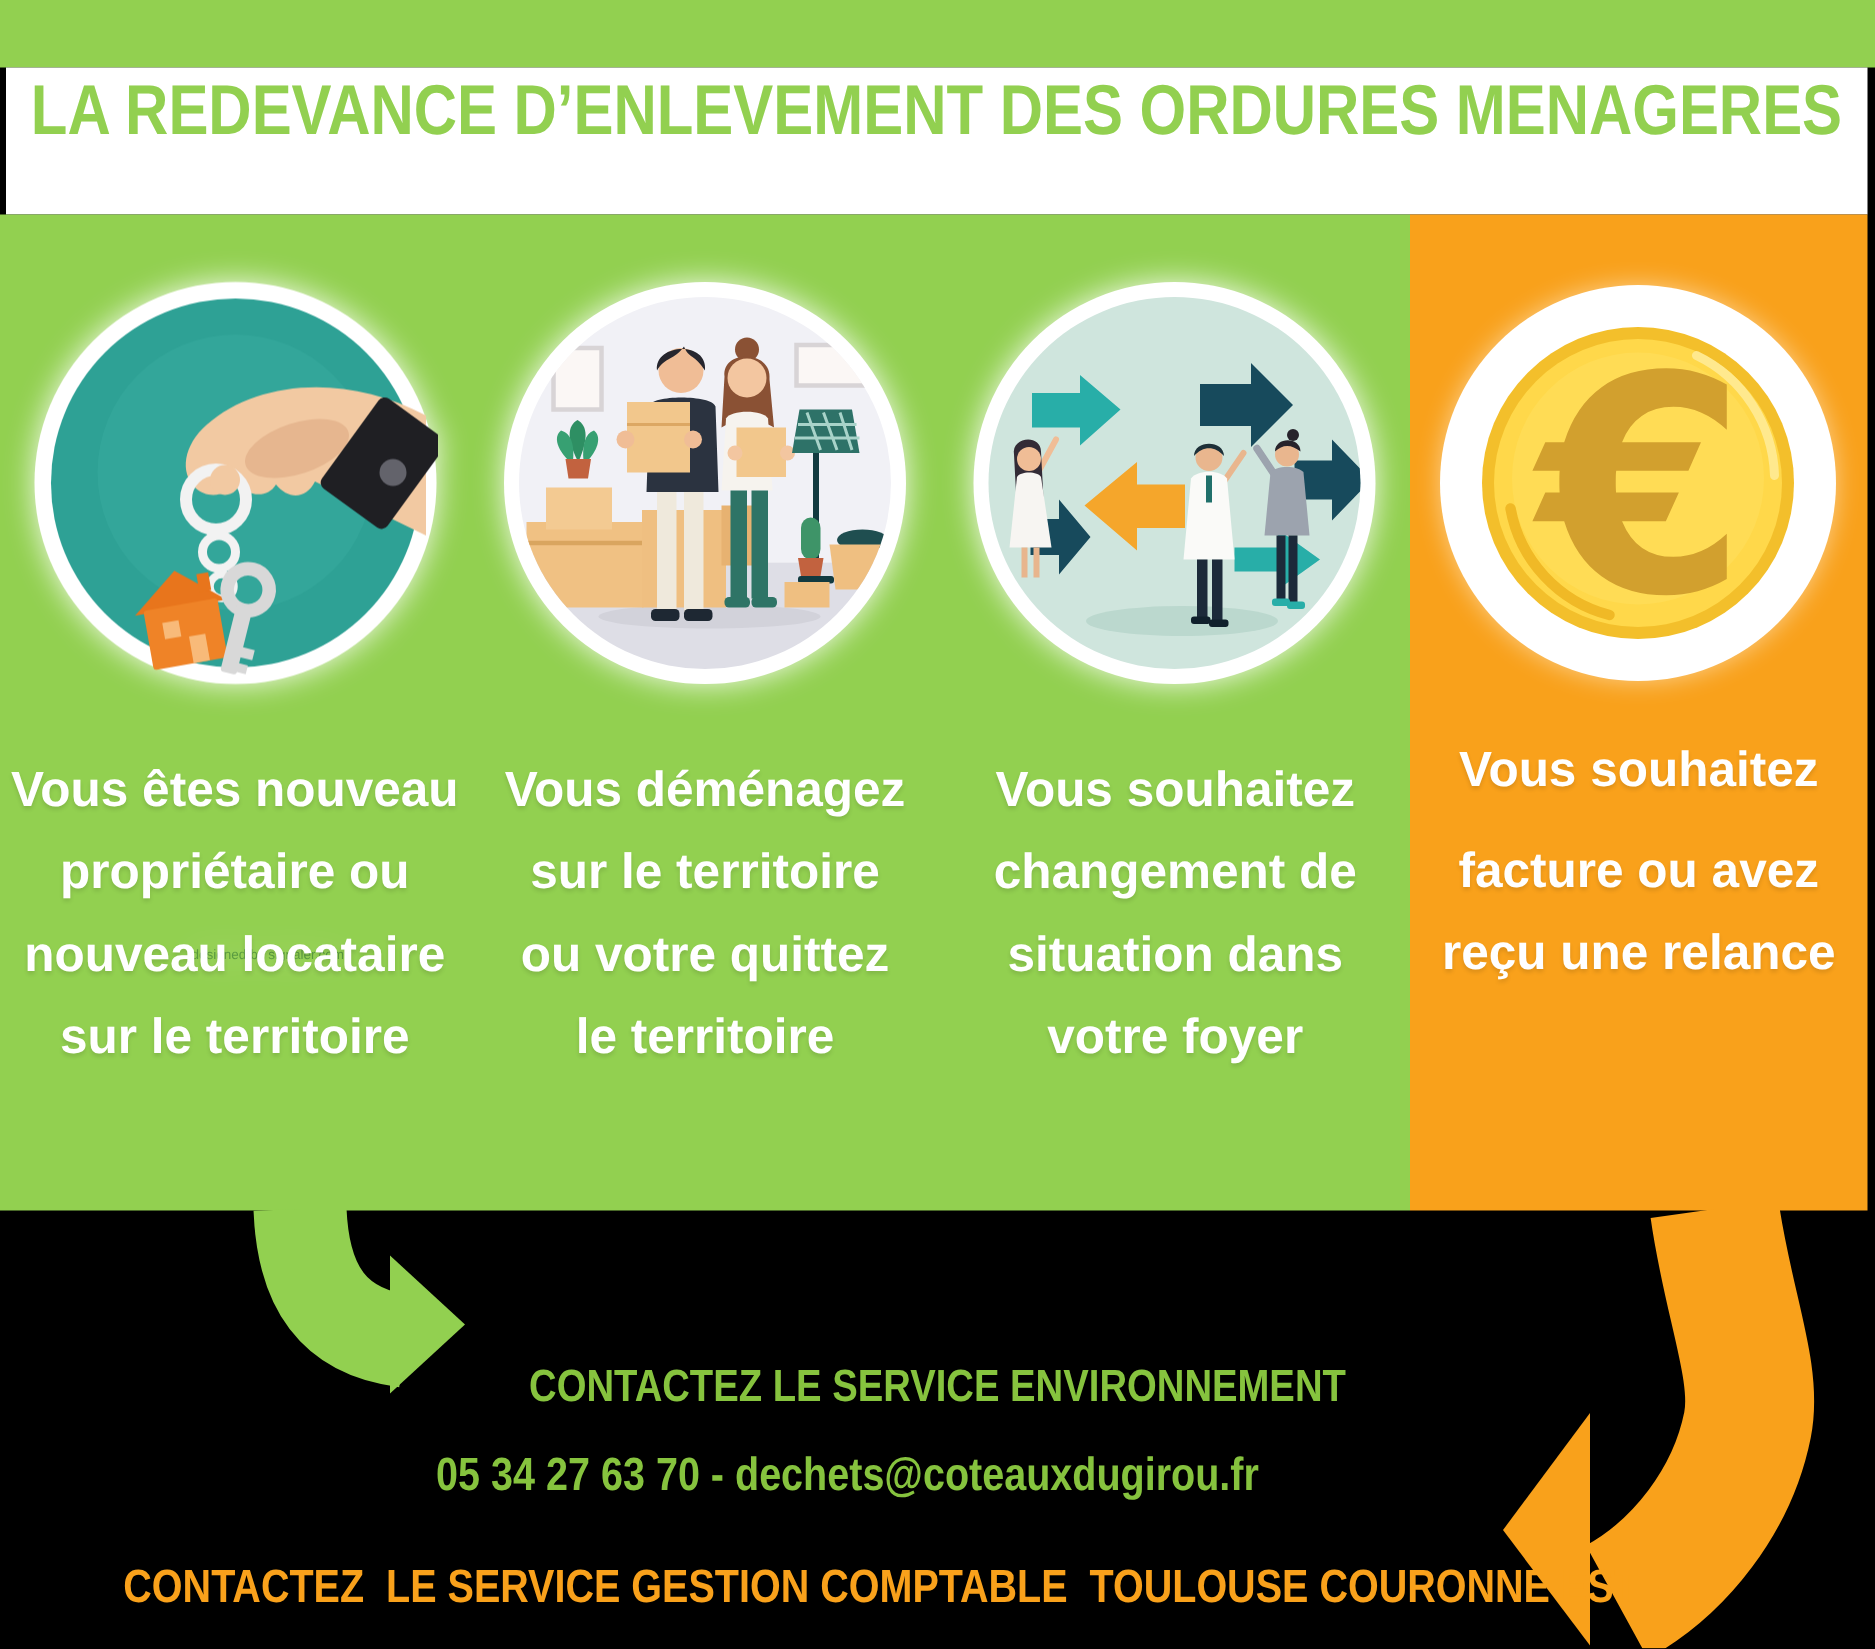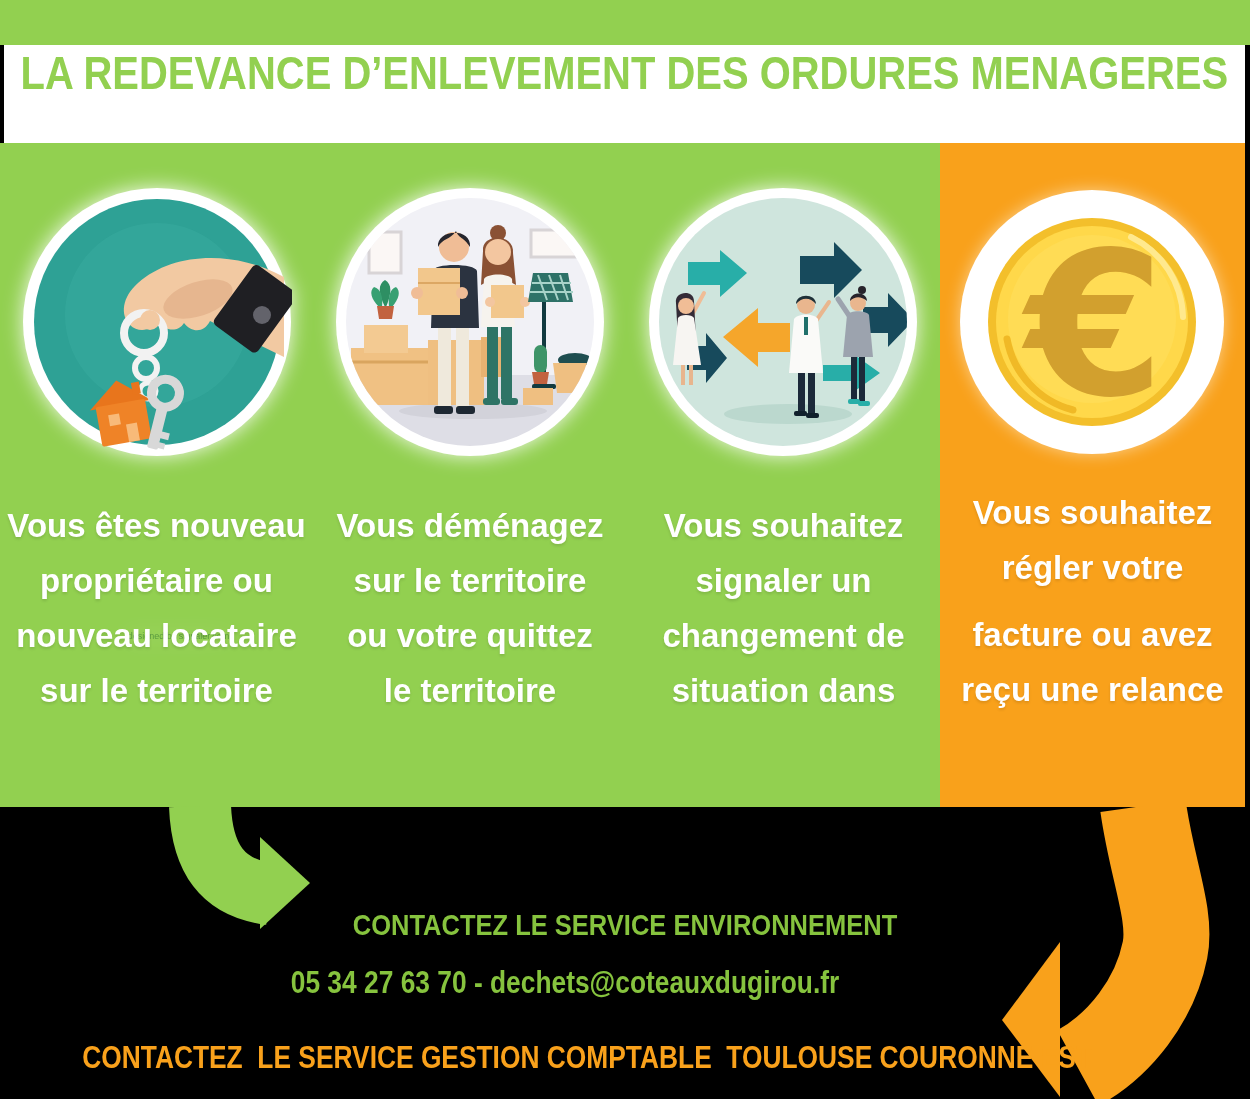--- a/index.html
+++ b/index.html
@@ -224,28 +224,27 @@
 
   <div class="col-text" style="left:313px;width:314px;top:498px;">
     <div>Vous déménagez</div>
     <div>sur le territoire</div>
     <div>ou votre quittez</div>
     <div>le territoire</div>
   </div>
 
   <div class="col-text" style="left:627px;width:313px;top:498px;">
     <div>Vous souhaitez</div>
-    <div>signaler un</div>
     <div>changement de</div>
     <div>situation dans</div>
+    <div>votre foyer</div>
   </div>
 
   <div class="col-text" style="left:940px;width:305px;top:485px;">
     <div>Vous souhaitez</div>
-    <div>régler votre</div>
     <div style="margin-top:12px;">facture ou avez</div>
     <div>reçu une relance</div>
   </div>
 
   <svg class="abs" style="left:120px;top:806px;" width="240" height="200" viewBox="0 0 240 200">
     <path d="M 80 0 C 82 52 102 82 150 88" stroke="#92D050" stroke-width="62" fill="none"></path>
     <polygon points="140,31 190,77 140,123" fill="#92D050"></polygon>
   </svg>
 
   <svg class="abs" style="left:960px;top:806px;" width="290" height="293" viewBox="0 0 290 293">

